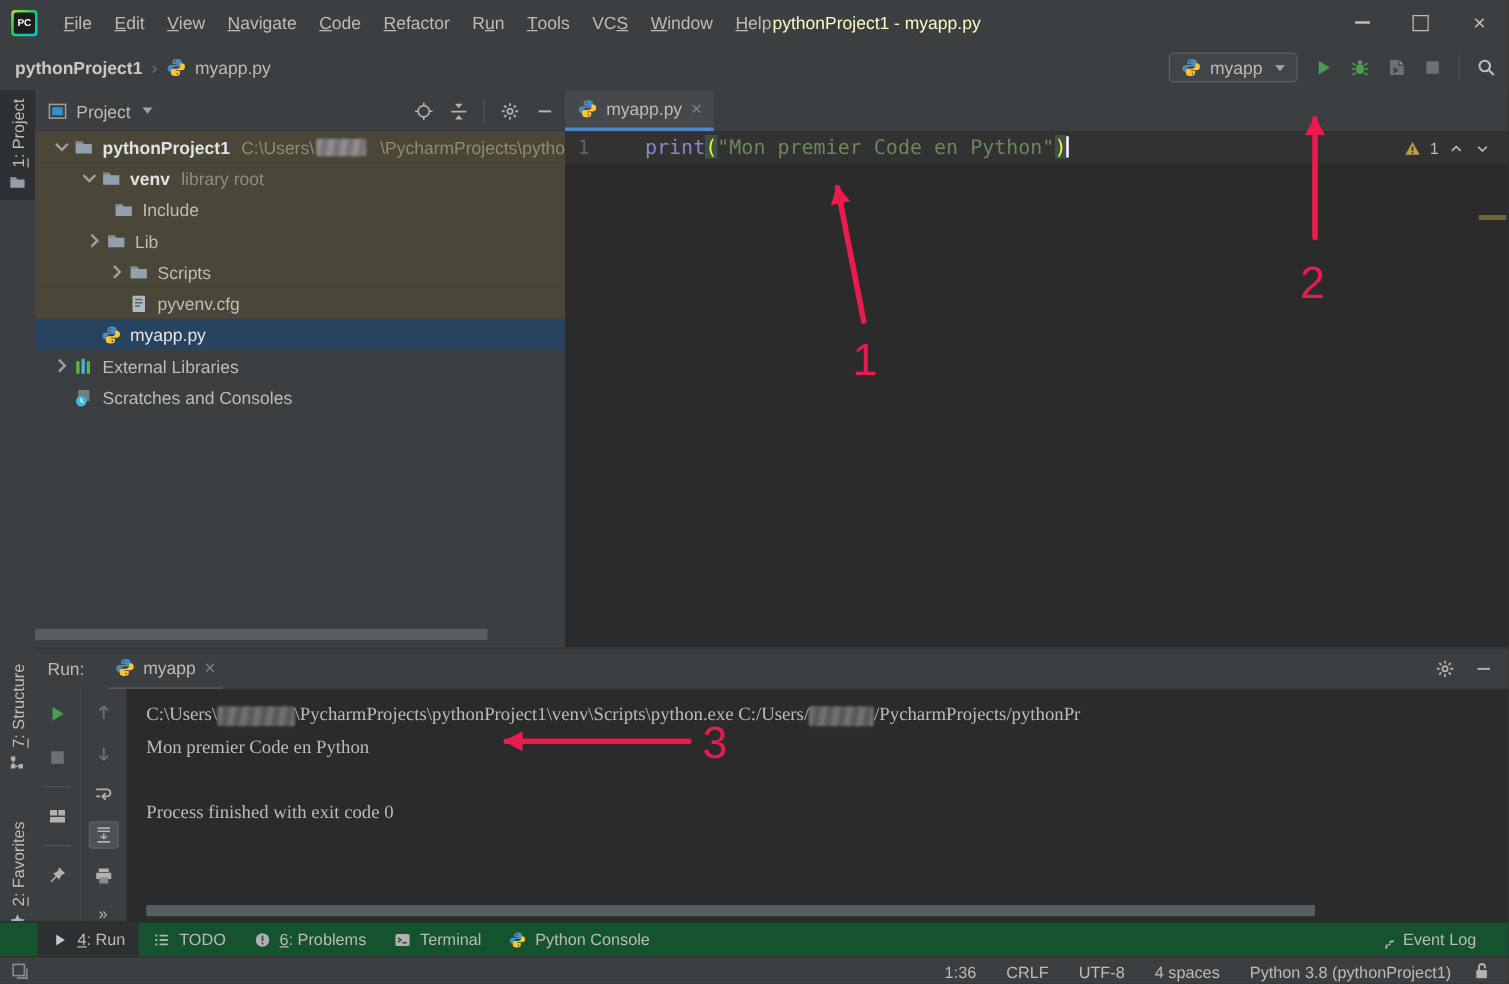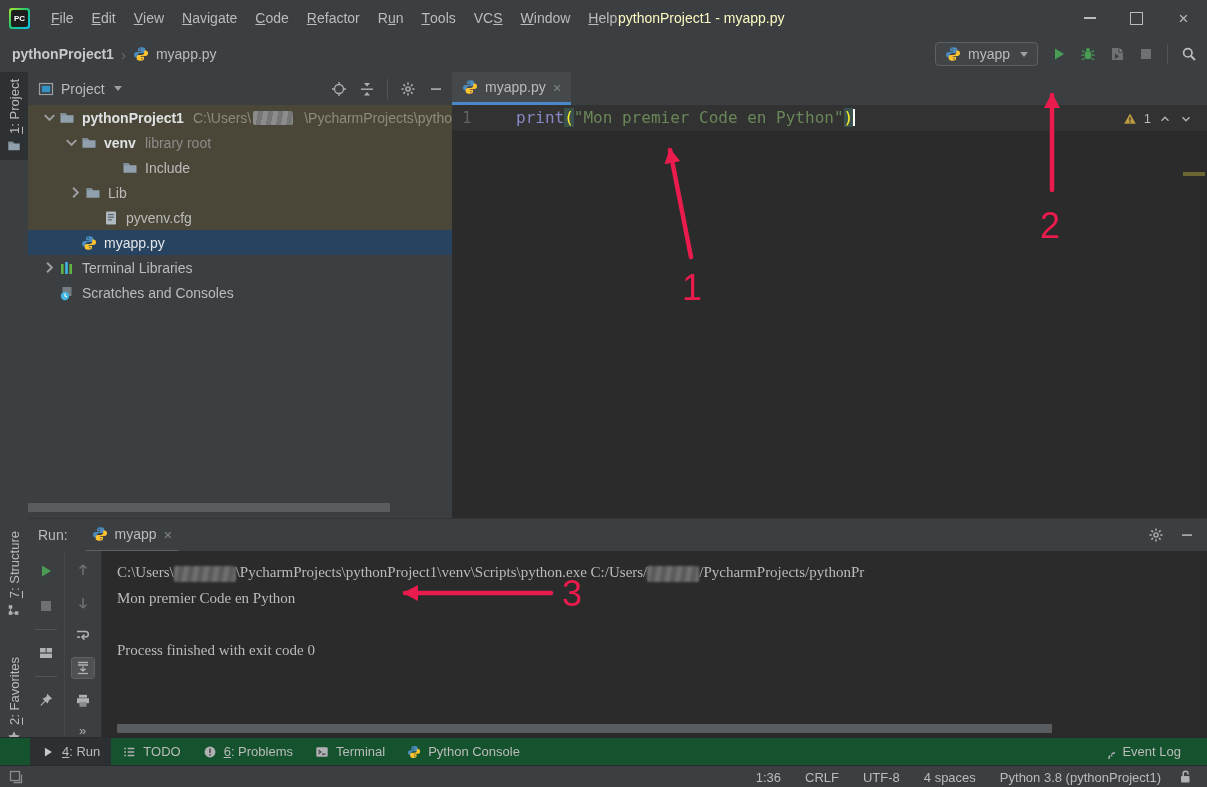--- a/index.html
+++ b/index.html
@@ -305,21 +305,21 @@
           </span>
           <span class="icon16 tree-icon">
             <svg viewBox="0 0 16 16">
               <path d="M1.5 3.2h5l1.6 2h6.4v7.6h-13z" fill="#90a0ac"></path>
               <path d="M1.5 3.2h5l1.6 2H1.5z" fill="#7d8d98"></path>
             </svg>
           </span>
           <span class="tree-name bold">venv</span>
           <span class="tree-note">library root</span>
         </div>
-        <div class="tree-row olive" style="padding-left: 75px;">
+        <div class="tree-row olive" style="padding-left: 44px;">
           <span class="tree-chevron"></span>
           <span class="icon16 tree-icon">
             <svg viewBox="0 0 16 16">
               <path d="M1.5 3.2h5l1.6 2h6.4v7.6h-13z" fill="#90a0ac"></path>
               <path d="M1.5 3.2h5l1.6 2H1.5z" fill="#7d8d98"></path>
             </svg>
           </span>
           <span class="tree-name">Include</span>
         </div>
         <div class="tree-row olive" style="padding-left: 38px;">
@@ -328,20 +328,34 @@
               <path d="M6 4l4 4-4 4" stroke="#9da0a3" stroke-width="1.6" fill="none"></path>
             </svg>
           </span>
           <span class="icon16 tree-icon">
             <svg viewBox="0 0 16 16">
               <path d="M1.5 3.2h5l1.6 2h6.4v7.6h-13z" fill="#90a0ac"></path>
               <path d="M1.5 3.2h5l1.6 2H1.5z" fill="#7d8d98"></path>
             </svg>
           </span>
           <span class="tree-name">Lib</span>
+        </div>
+        <div class="tree-row olive" style="padding-left: 56px;">
+          <span class="tree-chevron">
+            <svg viewBox="0 0 16 16">
+              <path d="M6 4l4 4-4 4" stroke="#9da0a3" stroke-width="1.6" fill="none"></path>
+            </svg>
+          </span>
+          <span class="icon16 tree-icon">
+            <svg viewBox="0 0 16 16">
+              <path d="M1.5 3.2h5l1.6 2h6.4v7.6h-13z" fill="#90a0ac"></path>
+              <path d="M1.5 3.2h5l1.6 2H1.5z" fill="#7d8d98"></path>
+            </svg>
+          </span>
+          <span class="tree-name">Scripts</span>
         </div>
         <div class="tree-row olive" style="padding-left: 56px;">
           <span class="tree-chevron"></span>
           <span class="icon16 tree-icon">
             <svg viewBox="0 0 16 16">
               <rect x="3" y="1.5" width="10" height="13" rx="1" fill="#aeb9c0"></rect>
               <rect x="5" y="4" width="6" height="1.2" fill="#5a6167"></rect>
               <rect x="5" y="6.6" width="6" height="1.2" fill="#5a6167"></rect>
               <rect x="5" y="9.2" width="4" height="1.2" fill="#5a6167"></rect>
             </svg>
@@ -364,21 +378,21 @@
               <path d="M6 4l4 4-4 4" stroke="#9da0a3" stroke-width="1.6" fill="none"></path>
             </svg>
           </span>
           <span class="icon16 tree-icon">
             <svg viewBox="0 0 16 16">
               <rect x="2" y="4" width="2.6" height="10" fill="#62b543"></rect>
               <rect x="6.2" y="2" width="2.6" height="12" fill="#40b6e0"></rect>
               <rect x="10.4" y="4" width="2.6" height="10" fill="#62b543"></rect>
             </svg>
           </span>
-          <span class="tree-name">Terminal Libraries</span>
+          <span class="tree-name">External Libraries</span>
         </div>
         <div class="tree-row" style="padding-left: 12px;">
           <span class="tree-chevron"></span>
           <span class="icon16 tree-icon">
             <svg viewBox="0 0 16 16">
               <rect x="3.5" y="2" width="9" height="9" fill="#9aa7b0" opacity=".6"></rect>
               <circle cx="6" cy="11" r="4.2" fill="#40b6e0"></circle>
               <path d="M6 8.6V11l1.8 1" stroke="#fff" stroke-width="1.1" fill="none"></path>
             </svg>
           </span>

